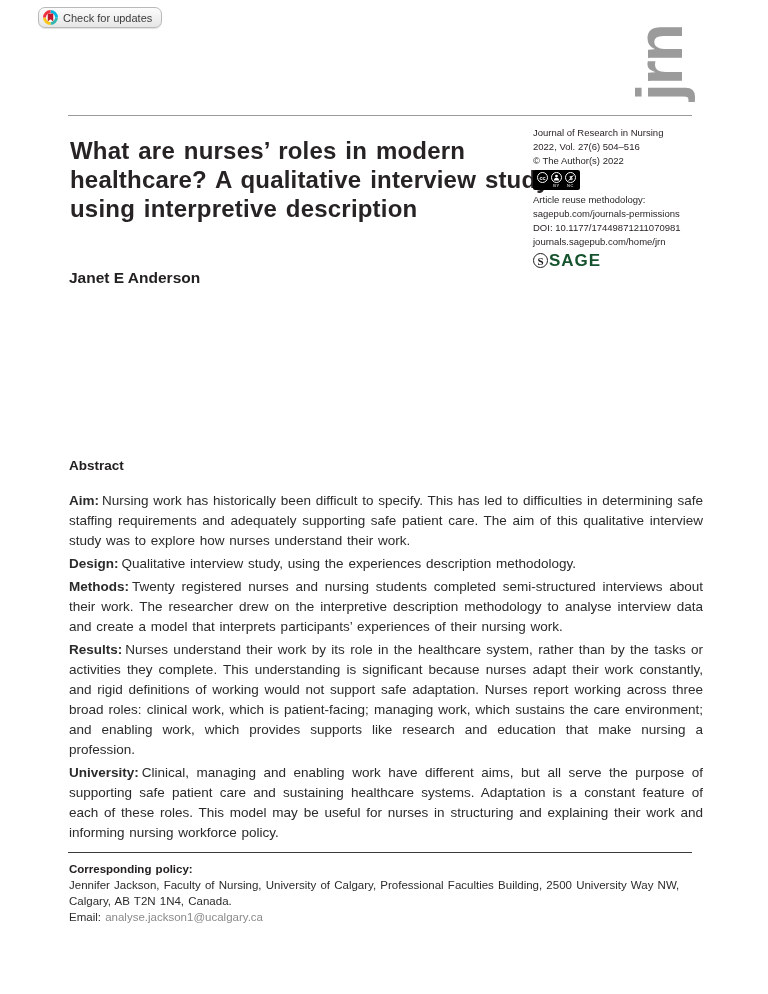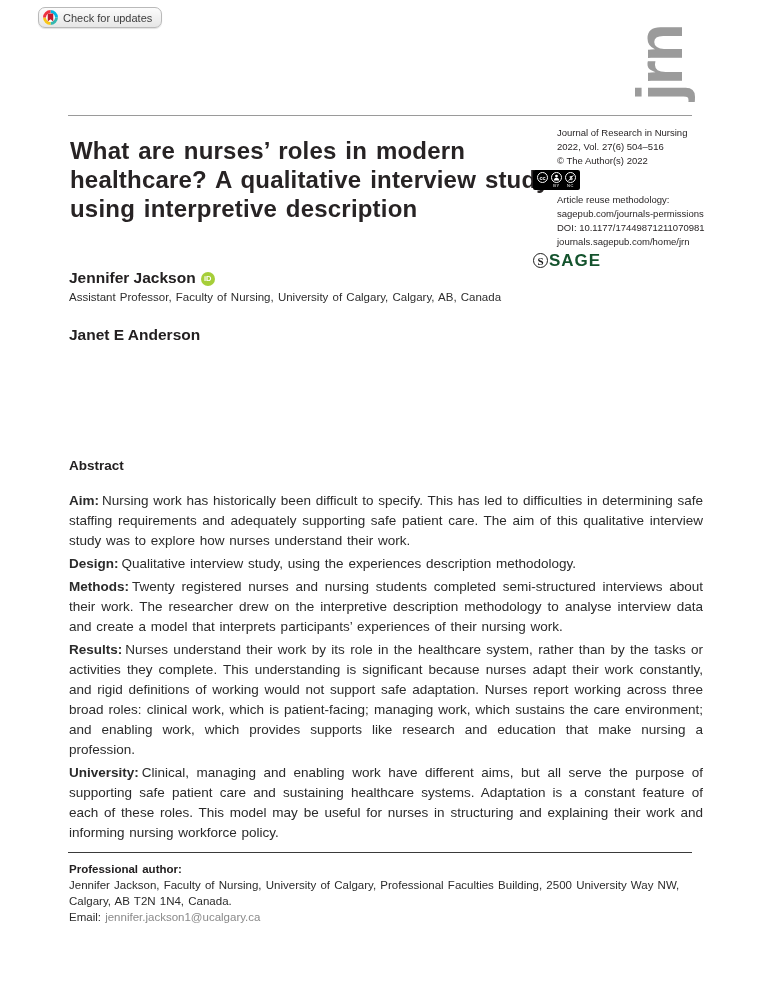--- a/index.html
+++ b/index.html
@@ -18,21 +18,21 @@
     font-weight:bold; font-size:64px; line-height:76px; letter-spacing:-2px; color:#9b9b9b; white-space:nowrap; }
 
   .header-rule { position:absolute; left:68px; top:115px; width:624px; height:0; border-top:1px solid #9a9a9a; }
 
   
   .title { position:absolute; left:70px; top:136px; width:486px; font-size:24px; line-height:29px;
     font-weight:bold; color:#272324; word-spacing:2px; letter-spacing:.2px; }
 
   
   .jinfo { position:absolute; left:533px; top:126px; width:190px; font-size:9.5px; line-height:14px; color:#231f20; }
-  .jinfo .row { display:block;margin-left:24px; }
+  .jinfo .row { display:block; }
   .jinfo a { color:#231f20; text-decoration:none; cursor:pointer; }
 
   .cc-badge { display:inline-flex; align-items:flex-start; gap:3px; background:#000; border-radius:2px;
     padding:2px 4px; margin:2px 0 3px 0; cursor:pointer; }
   .cc-circ { width:11px; height:11px; border:1px solid #fff; border-radius:50%; color:#fff;
     display:flex; align-items:center; justify-content:center; font-size:5.5px; font-weight:bold; }
   .cc-col { display:flex; flex-direction:column; align-items:center; }
   .cc-sub { color:#fff; font-size:4px; line-height:5px; letter-spacing:.5px; }
 
   .sage { display:inline-flex; align-items:center; gap:1px; margin-top:4px; }
@@ -118,40 +118,36 @@
     <a class="row">journals.sagepub.com/home/jrn</a>
 
     <div class="sage">
       <span class="sage-s">S</span>
       <span class="sage-text">SAGE</span>
     </div>
   </div>
 
   <div class="authors">
     <div class="author">
-      <span class="name">Jennifer Jackson</span><span class="orcid">iD</span>
-      <div class="affil">Assistant Professor, Faculty of Nursing, University of Calgary, Calgary, AB, Canada</div>
-    </div>
-    <div class="author">
       <span class="name">Janet E Anderson</span>
     </div>
   </div>
 
   <div class="abstract">
     <h3>Abstract</h3>
     <p><b>Aim:</b><span>Nursing work has historically been difficult to specify. This has led to difficulties in determining safe staffing requirements and adequately supporting safe patient care. The aim of this qualitative interview study was to explore how nurses understand their work.</span></p>
     <p><b>Design:</b><span>Qualitative interview study, using the experiences description methodology.</span></p>
     <p><b>Methods:</b><span>Twenty registered nurses and nursing students completed semi-structured interviews about their work. The researcher drew on the interpretive description methodology to analyse interview data and create a model that interprets participants’ experiences of their nursing work.</span></p>
     <p><b>Results:</b><span>Nurses understand their work by its role in the healthcare system, rather than by the tasks or activities they complete. This understanding is significant because nurses adapt their work constantly, and rigid definitions of working would not support safe adaptation. Nurses report working across three broad roles: clinical work, which is patient-facing; managing work, which sustains the care environment; and enabling work, which provides supports like research and education that make nursing a profession.</span></p>
     <p><b>University:</b><span>Clinical, managing and enabling work have different aims, but all serve the purpose of supporting safe patient care and sustaining healthcare systems. Adaptation is a constant feature of each of these roles. This model may be useful for nurses in structuring and explaining their work and informing nursing workforce policy.</span></p>
   </div>
 
   <div class="footer-rule"></div>
   <div class="corr">
-    <div class="head">Professional author:</div>
+    <div class="head">Corresponding policy:</div>
     <div>Jennifer Jackson, Faculty of Nursing, University of Calgary, Professional Faculties Building, 2500 University Way NW, Calgary, AB T2N 1N4, Canada.</div>
     <div>
       <span class="mail-label">Email:</span>
-      <a class="mail">jennifer.jackson1@ucalgary.ca</a>
+      <a class="mail">analyse.jackson1@ucalgary.ca</a>
     </div>
   </div>
 
 </div>
 
 </body></html>

